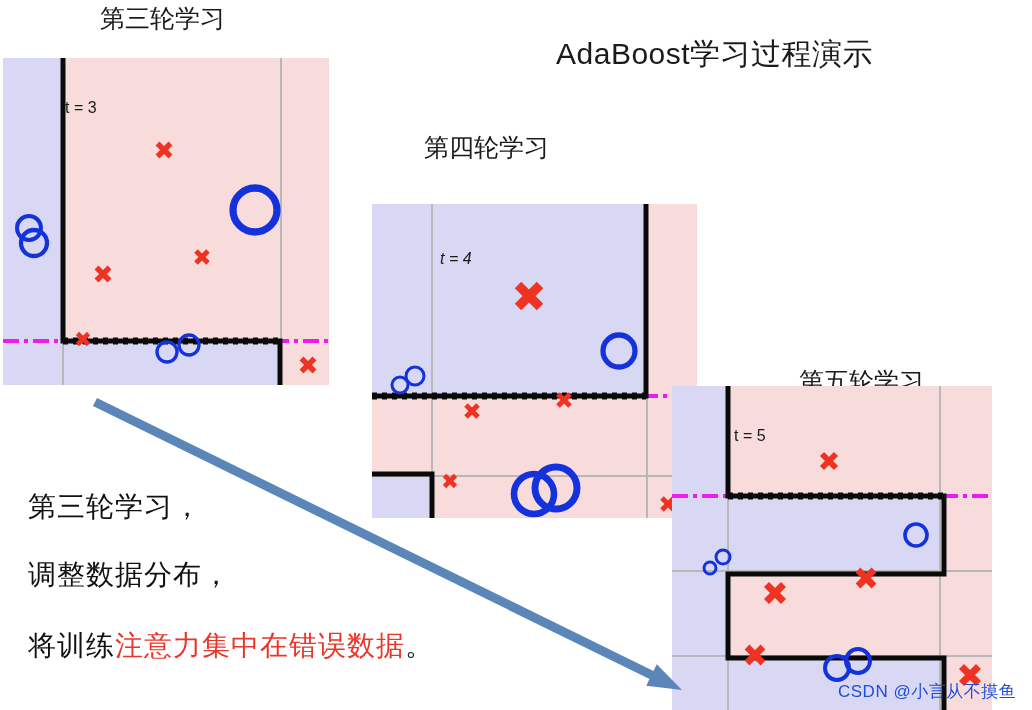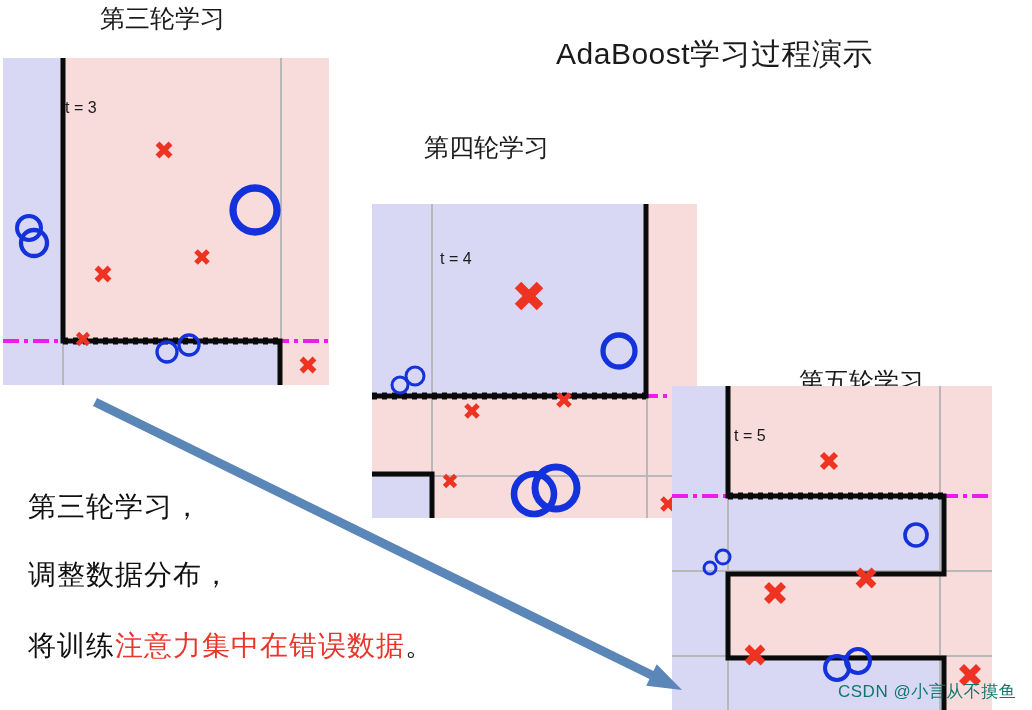--- a/index.html
+++ b/index.html
@@ -44,21 +44,21 @@
     letter-spacing: 1px;
   }
   .cap1 { left: 28px; top: 488px; }
   .cap2 { left: 28px; top: 556px; }
   .cap3 { left: 28px; top: 627px; }
   .hl-red { color: #E8372A; }
 
   .watermark {
     left: 838px; top: 680px;
     font-size: 17px;
-    color: #0f766e;
+    color: #1d4ed8;
     white-space: nowrap;
     letter-spacing: 0.5px;
   }
   .arrow-layer { left: 0; top: 0; width: 1032px; height: 710px; pointer-events: none; }
 </style>
 </head>
 <body>
 
 <div class="abs main-title">AdaBoost学习过程演示</div>
 
@@ -97,21 +97,21 @@
         <line x1="311.5" y1="300.5" x2="298.5" y2="313.5"></line>
       </g>
       <circle cx="252" cy="152" r="22" fill="none" stroke="#1432DC" stroke-width="7.260000000000001"></circle>
       <circle cx="26" cy="170" r="12" fill="none" stroke="#1432DC" stroke-width="3.96"></circle>
       <circle cx="31" cy="185" r="13" fill="none" stroke="#1432DC" stroke-width="4.29"></circle>
       <circle cx="164" cy="294" r="10" fill="none" stroke="#1432DC" stroke-width="3.3000000000000003"></circle>
       <circle cx="186" cy="287" r="10" fill="none" stroke="#1432DC" stroke-width="3.3000000000000003"></circle>
       <text x="62" y="55" font-family="&quot;Liberation Sans&quot;, sans-serif" font-size="16" fill="#1a1a1a">t = 3</text>
     </svg>
   </div>
-<div class="panel" id="panel-t4" style="left: 372px; top: 204px; width: 325px; height: 314px;">
+<div class="panel" id="panel-t4" style="left: 372px; top: 204px; width: 325px; height: 314px; font-style: italic;">
     <svg width="325" height="314" viewBox="0 0 325 314">
       <rect x="0" y="0" width="325" height="314" fill="#F8DCDC"></rect>
       <rect x="0" y="0" width="274" height="192" fill="#D8D8F5"></rect>
       <rect x="0" y="270" width="60" height="44" fill="#D8D8F5"></rect>
       <line x1="60" y1="0" x2="60" y2="314" stroke="#b8b8b8" stroke-width="2"></line>
       <line x1="275" y1="0" x2="275" y2="314" stroke="#b8b8b8" stroke-width="2"></line>
       <line x1="0" y1="272" x2="325" y2="272" stroke="#b8b8b8" stroke-width="2"></line>
       <line x1="0" y1="192" x2="325" y2="192" stroke="#EE1BEE" stroke-width="4" stroke-dasharray="16 5 4 5"></line>
       <path d="M 274 0 L 274 192 L 0 192 M 0 270 L 60 270 L 60 314" fill="none" stroke="#0a0a0a" stroke-width="5" stroke-linecap="butt"></path>
       <line x1="0" y1="192" x2="274" y2="192" stroke="#0a0a0a" stroke-width="7" stroke-dasharray="5 5"></line>

